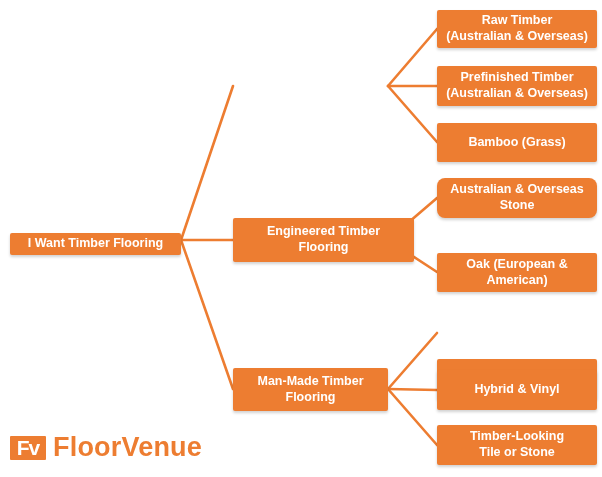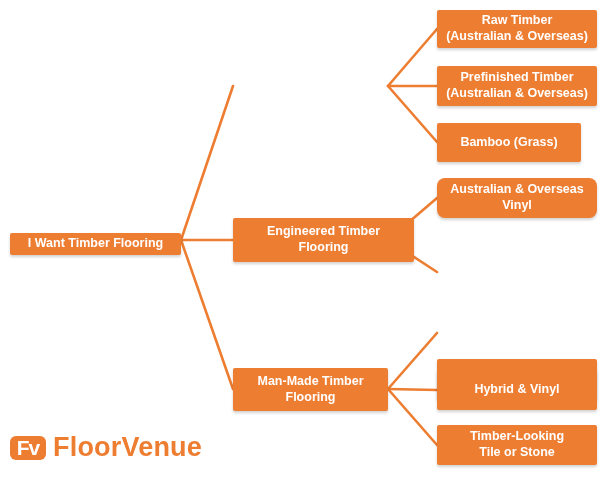--- a/index.html
+++ b/index.html
@@ -53,21 +53,21 @@
     top: 432px;
     display: flex;
     align-items: center;
     gap: 7px;
   }
   .logo-mark {
     width: 36px;
     height: 24px;
     background: var(--accent, #ED7D31);
     color: #ffffff;
-    border-radius: 6px;
+    border-radius: 1px;
     display: flex;
     align-items: center;
     justify-content: center;
     font-weight: bold;
     font-size: 21px;
     letter-spacing: -1px;
   }
   .logo-name {
     color: var(--accent, #ED7D31);
     font-weight: bold;
@@ -112,26 +112,30 @@
     </div>
 
   <div class="node" style="left:437px; top:10px; width:160px; height:38px;">
       <div class="line">Raw Timber</div>
       <div class="line">(Australian &amp; Overseas)</div>
     </div>
   <div class="node" style="left:437px; top:66px; width:160px; height:40px;">
       <div class="line">Prefinished Timber</div>
       <div class="line">(Australian &amp; Overseas)</div>
     </div>
-  <div class="node" style="left:437px; top:123px; width:144px; height:39px;">
+  <div class="node" style="left:437px; top:123px; width:160px; height:39px;">
       <div class="line">Bamboo (Grass)</div>
     </div>
   <div class="node" style="left:437px; top:178px; width:160px; height:40px;border-radius:8px;">
       <div class="line">Australian &amp; Overseas</div>
-      <div class="line">Vinyl</div>
+      <div class="line">Stone</div>
+    </div>
+  <div class="node" style="left:437px; top:253px; width:160px; height:39px;">
+      <div class="line">Oak (European &amp;</div>
+      <div class="line">American)</div>
     </div>
   <div class="node" style="left:437px; top:313px; width:160px; height:40px;margin-top:46px;">
       <div class="line">Laminate</div>
     </div>
   <div class="node" style="left:437px; top:370px; width:160px; height:40px;">
       <div class="line">Hybrid &amp; Vinyl</div>
     </div>
   <div class="node" style="left:437px; top:425px; width:160px; height:40px;">
       <div class="line">Timber-Looking</div>
       <div class="line">Tile or Stone</div>

